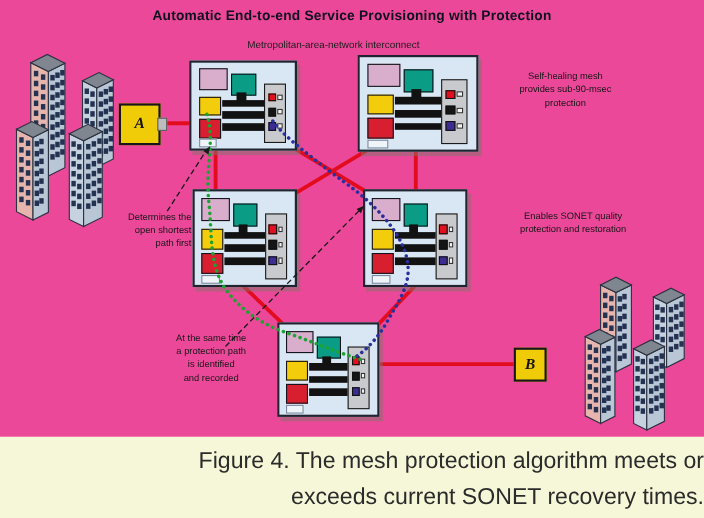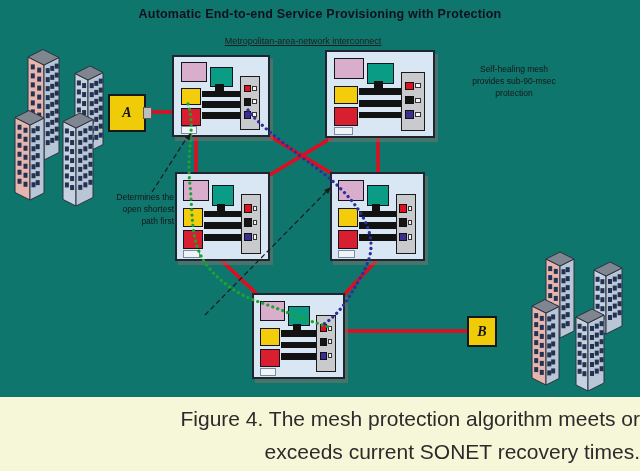--- a/index.html
+++ b/index.html
@@ -1,23 +1,23 @@
 <!DOCTYPE html>
 <html><head>
 <meta charset="utf-8">
 <style>
   html,body{margin:0;padding:0;background:#fff;}
   *{box-sizing:border-box;}
   .stage{position:relative;width:640px;height:471px;overflow:hidden;
-         font-family:"Liberation Sans",sans-serif;background:#0f766e;}
+         font-family:"Liberation Sans",sans-serif;background:#ec4899;}
   .layer{position:absolute;left:0;top:0;pointer-events:none;}
   .title{position:absolute;top:7px;left:0;width:640px;text-align:center;
          font-size:12.5px;font-weight:bold;color:#10101e;letter-spacing:.2px;}
   .subtitle{position:absolute;top:36px;left:153px;width:300px;text-align:center;
-         font-size:9px;color:#1c1c1c;text-decoration:underline;}
+         font-size:9px;color:#1c1c1c;}
   .ann{position:absolute;font-size:8.5px;line-height:1.4;text-align:center;
        color:#161616;white-space:pre-line;}
   .ann-ospf{left:70px;top:192px;width:104px;text-align:right;}
   .ann-heal{left:434px;top:64px;width:160px;}
   .ann-sonet{left:432px;top:191px;width:178px;}
   .ann-prot{left:142px;top:302px;width:100px;}
   
   .ep{position:absolute;background:#f0cb08;border:2px solid #16161c;
       display:flex;align-items:center;justify-content:center;
       font-family:"Liberation Serif",serif;font-style:italic;font-weight:bold;
@@ -485,18 +485,24 @@
     <polygon points="191,133 189.5,140.4 184.8,137.3" fill="#1a1a1a"></polygon>
     <polygon points="331,187 328.1,193.9 324.1,190" fill="#1a1a1a"></polygon>
   </svg>
 
   <div class="ann ann-ospf">Determines the
 open shortest
 path first</div>
   <div class="ann ann-heal">Self-healing mesh
 provides sub-90-msec
 protection</div>
+  <div class="ann ann-sonet">Enables SONET quality
+protection and restoration</div>
+  <div class="ann ann-prot">At the same time
+a protection path
+is identified
+and recorded</div>
 
   <div class="caption-area">
     <div class="caption">Figure 4. The mesh protection algorithm meets or
 exceeds current SONET recovery times.</div>
   </div>
 </div>
 
 </body></html>

